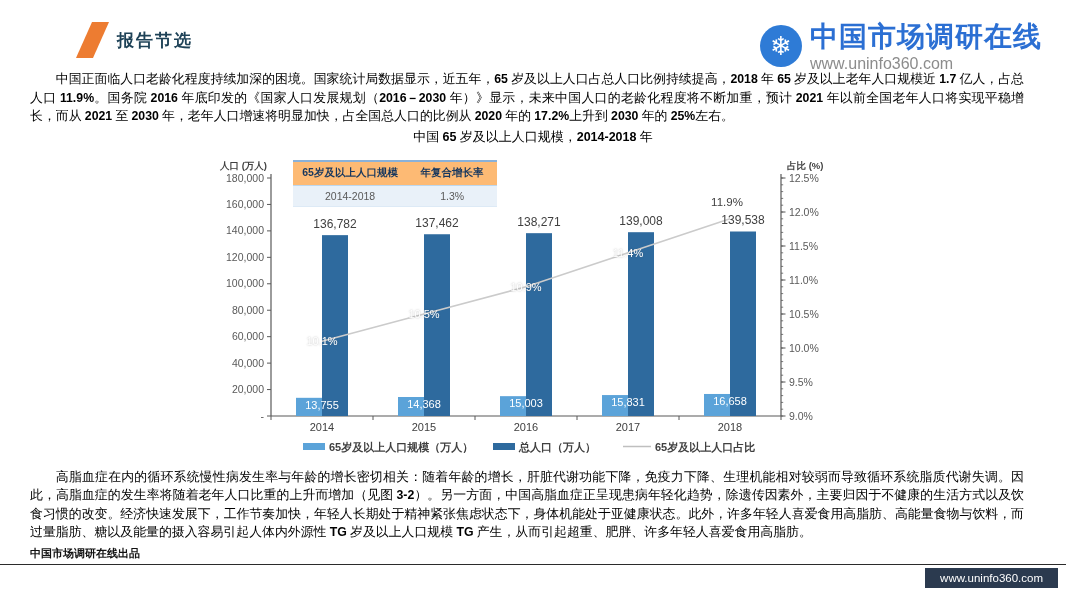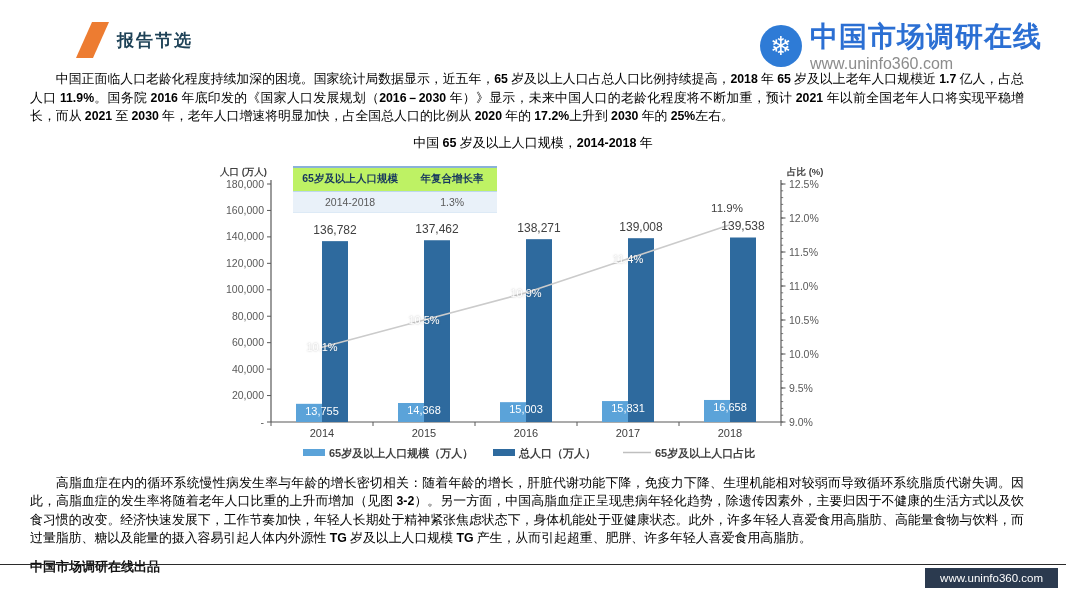--- a/index.html
+++ b/index.html
@@ -21,40 +21,40 @@
   .logo-text { font-family:"Liberation Sans", sans-serif; }
   .site-name { font-size:28px; font-weight:bold; color:#2b6fd3; letter-spacing:1px; }
   .site-url { font-size:16px; color:#8c8c8c; margin-top:-1px; }
   
   .para {
     margin:6px 42px 0 30px; font-size:12.9px; line-height:18.5px;
     text-align:justify; text-indent:2em; color:#000;
   }
   .para b { font-family:"Liberation Sans", sans-serif; font-size:12.3px; }
   
-  .chart-title { text-align:center; font-size:13px; margin-top:8px; color:#000; }
+  .chart-title { text-align:center; font-size:13px; margin-top:2px; color:#000; }
   .chart-title b { font-family:"Liberation Sans", sans-serif; font-size:12.5px; }
   .chart-wrap { position:relative; width:660px; margin:12px auto 0; }
   .inner-table {
     position:absolute; left:90px; top:2px; width:204px;
     border-collapse:collapse; font-family:"Liberation Sans", sans-serif;
     table-layout:fixed;
   }
   .inner-table th {
     font-size:10.5px; font-weight:bold; color:#17375e; text-align:center;
     border-top:2px solid #8ab1d8; border-bottom:1px solid #bdd7ee;
-    padding:4px 1px 5px; background:#bef264;
+    padding:4px 1px 5px; background:#fdba74;
   }
   .inner-table td {
     font-size:10.5px; color:#595959; text-align:center;
     background:#e9f1f9; padding:4px 1px; border-bottom:1px solid #ddeaf6;
   }
   
   .footer { position:absolute; left:0; right:0; bottom:0; height:54px; font-family:"Liberation Sans", sans-serif; }
-  .produced { position:absolute; left:30px; top:12px; font-size:13px; font-weight:bold; color:#111; }
+  .produced { position:absolute; left:30px; top:0; font-size:11px; font-weight:bold; color:#111; }
   .footer-rule { position:absolute; left:0; right:0; top:18px; height:1px; background:#2b2b2b; }
   .copyright { position:absolute; left:30px; top:25px; font-size:12px; color:#1a1a1a; }
   .url-badge { position:absolute; right:8px; top:22px; background:#2b3a4f; color:#fff;
     font-size:11.5px; padding:4px 15px; }
   svg text { font-family:"Liberation Sans", sans-serif; }
 </style>
 </head>
 <body>
 
 <div class="page">

